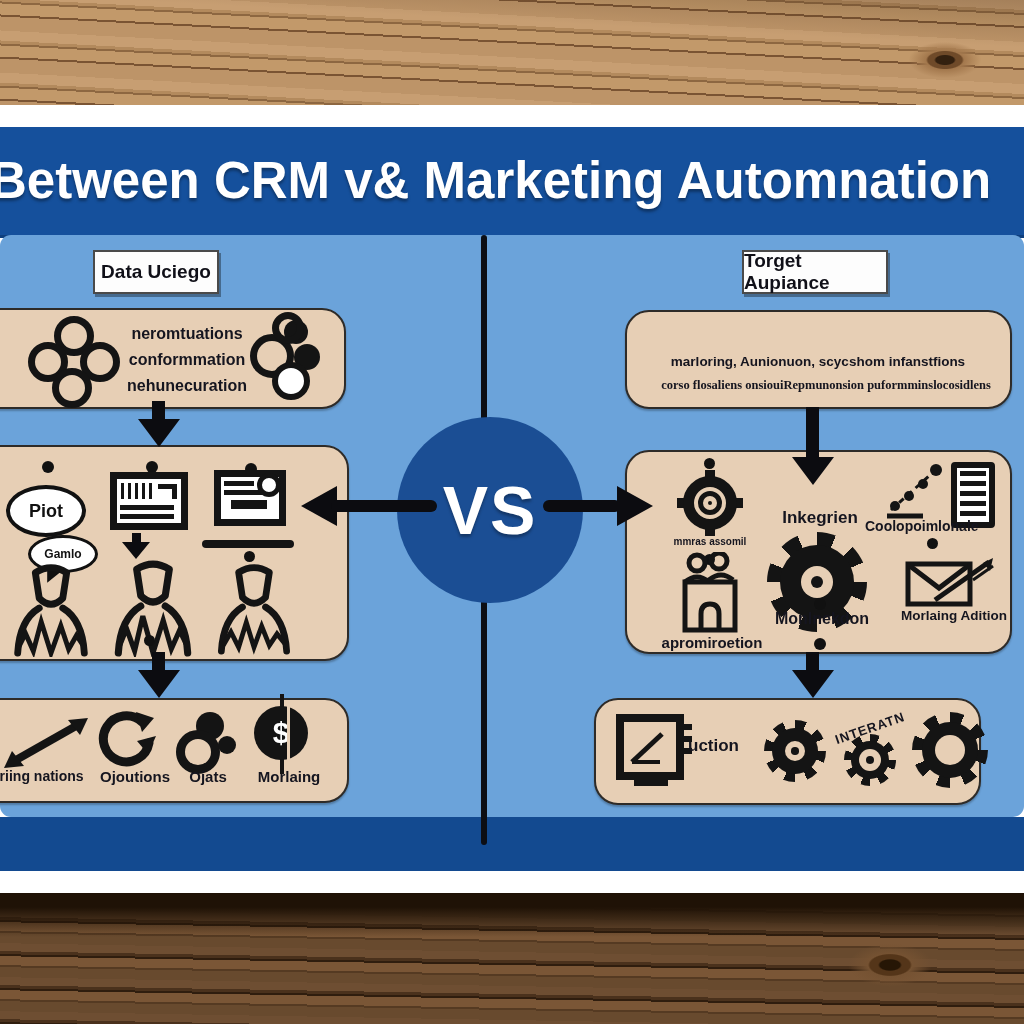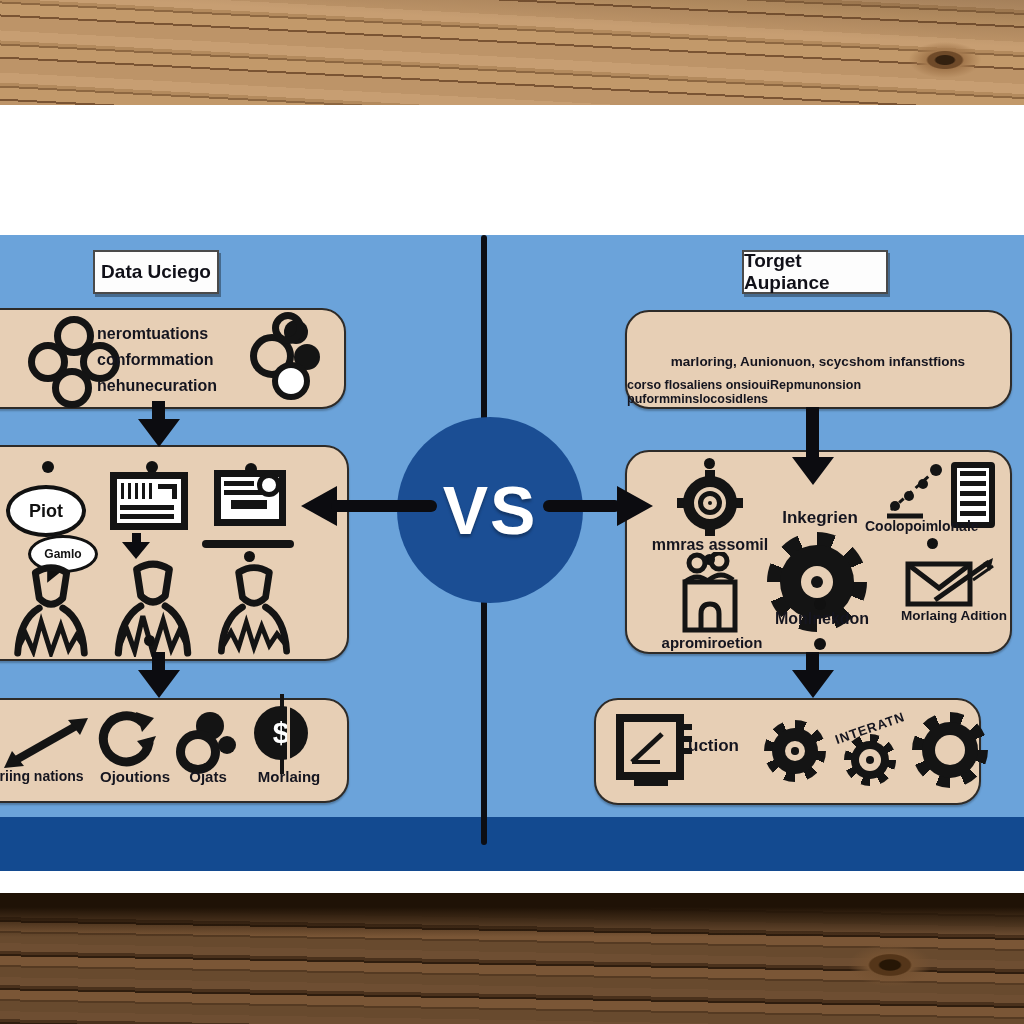--- a/index.html
+++ b/index.html
@@ -18,21 +18,21 @@
       linear-gradient(180deg,#1f1206 0 14px,rgba(0,0,0,0) 44px),
       repeating-linear-gradient(181deg,#6e4e32 0 8px,#4a311c 8px 11px,#2f1d0e 11px 13px,#7a5636 13px 22px,#553a22 22px 24px,#684a2e 24px 34px);}
 
   
   .poster{position:absolute;left:0;top:105px;width:1024px;height:788px;background:#ffffff;}
   .header-band{position:absolute;left:0;top:22px;width:1024px;height:108px;background:#15509c;
     border-bottom:3px solid #0e3f7e;}
   .poster-title{position:absolute;left:-10px;top:24px;width:1044px;white-space:nowrap;
     color:#fff;font-weight:bold;font-size:51px;letter-spacing:0px;
     text-shadow:0 3px 3px rgba(0,0,0,.35);}
-  .content{position:absolute;left:0;top:130px;width:1024px;height:582px;background:#6ba3da;}
+  .content{position:absolute;left:0;top:130px;width:1024px;height:582px;background:#6ba3da;border-radius:11px;}
   .bottom-band{position:absolute;left:0;top:712px;width:1024px;height:54px;background:#134a90;}
 
   
   .divider{position:absolute;left:481px;top:0;width:6px;height:610px;background:#0c0e14;border-radius:3px;z-index:10;}
   .vs-circle{position:absolute;left:397px;top:182px;width:186px;height:186px;border-radius:50%;
     background:#1b4e94;z-index:30;display:flex;align-items:center;justify-content:center;}
   .vs-text{color:#fff;font-weight:bold;font-size:68px;letter-spacing:2px;text-shadow:0 3px 3px rgba(0,0,0,.3);}
 
   
   .h-arrow{position:absolute;z-index:40;}
@@ -104,39 +104,42 @@
   svg{display:block;}
 </style>
 </head>
 <body>
 <div id="stage">
 
   <div class="wood-top"></div>
   <div class="wood-bottom"></div>
 
   <div class="poster">
+    <div class="header-band">
+      <div class="poster-title">Between CRM v&amp; Marketing Automnation</div>
+    </div>
 
     <div class="content">
       <div class="divider"></div>
 
       <div class="col-label" style="left:93px;top:15px;width:122px;height:40px;">
         <span>Data Uciego</span>
       </div>
       <div class="col-label" style="left:742px;top:15px;width:142px;height:40px;">
         <span>Torget Aupiance</span>
       </div>
 
       <div class="panel" style="left:-30px;top:73px;width:372px;height:97px;">
         <div>
           <i class="circ ring" style="left:82px;top:6px;width:26px;height:26px;"></i>
           <i class="circ ring" style="left:56px;top:32px;width:26px;height:26px;"></i>
           <i class="circ ring" style="left:108px;top:32px;width:26px;height:26px;"></i>
           <i class="circ ring" style="left:80px;top:58px;width:26px;height:26px;"></i>
         </div>
-        <div class="gtext" style="left:125px;top:11px;width:180px;font-size:16px;line-height:26px;">
+        <div class="gtext" style="left:125px;top:11px;width:180px;text-align:center;font-size:16px;line-height:26px;">
           <div>neromtuations</div>
           <div>conformmation</div>
           <div>nehunecuration</div>
         </div>
         <div>
           <i class="circ ring" style="left:278px;top:24px;width:30px;height:30px;"></i>
           <i class="circ fillc" style="left:312px;top:10px;width:24px;height:24px;"></i>
           <i class="circ fillc" style="left:322px;top:34px;width:26px;height:26px;"></i>
           <i class="circ ring" style="left:300px;top:2px;width:18px;height:18px;"></i>
           <i class="circ whitec" style="left:300px;top:52px;width:26px;height:26px;"></i>
@@ -245,39 +248,39 @@
         <i class="head-left" style="left:0;top:0;"></i>
         <i class="h-shaft" style="left:30px;top:14px;width:106px;"></i>
       </div>
       <div class="h-arrow" style="left:543px;top:251px;width:110px;height:40px;">
         <i class="h-shaft" style="left:0;top:14px;width:78px;"></i>
         <i class="head-right" style="left:74px;top:0;"></i>
       </div>
 
       <div class="panel" style="left:625px;top:75px;width:383px;height:95px;">
         <div class="gtext" style="left:6px;top:42px;width:370px;text-align:center;font-size:13.5px;">marloring, Aunionuon, scycshom infanstfions</div>
-        <div class="gtext" style="left:0;top:66px;width:374px;text-align:left;font-size:12.5px;">corso flosaliens onsiouiRepmunonsion puformminslocosidlens</div>
+        <div class="gtext" style="left:12px;top:66px;width:374px;text-align:center;font-size:12.5px;font-family:Liberation Serif, serif;">corso flosaliens onsiouiRepmunonsion puformminslocosidlens</div>
       </div>
 
       <div class="down-arrow" style="left:792px;top:172px;width:42px;height:80px;z-index:26;">
         <i class="dshaft" style="height:52px;"></i>
           <i class="dhead" style="top:50px;"></i>
       </div>
 
       <div class="panel" style="left:625px;top:215px;width:383px;height:200px;">
         <i class="dot" style="left:77px;top:6px;width:11px;height:11px;"></i>
         <div class="target" style="left:50px;top:18px;width:66px;height:66px;">
           <div class="tick" style="left:28px;top:0;width:10px;height:10px;"></div>
           <div class="tick" style="left:28px;bottom:0;width:10px;height:10px;"></div>
           <div class="tick" style="left:0;top:28px;width:10px;height:10px;"></div>
           <div class="tick" style="right:0;top:28px;width:10px;height:10px;"></div>
           <div class="t-outer"></div>
           <div class="t-core"></div>
         </div>
-        <div class="gtext" style="left:8px;top:84px;width:150px;text-align:center;font-size:16px;">mmras assomil</div>
+        <div class="gtext" style="left:8px;top:84px;width:150px;text-align:center;font-size:10px;">mmras assomil</div>
         <i class="dot" style="left:77px;top:102px;width:11px;height:11px;"></i>
 
         <div class="gtext" style="left:128px;top:56px;width:130px;text-align:center;font-size:17px;">Inkegrien</div>
         <div class="gear" style="left:140px;top:80px;width:100px;height:100px;">
           <b class="g-teeth"></b>
             <b class="g-body"></b>
             <b class="g-hole"></b>
             <b class="g-core"></b>
         </div>
         <i class="dot" style="left:187px;top:146px;"></i>

